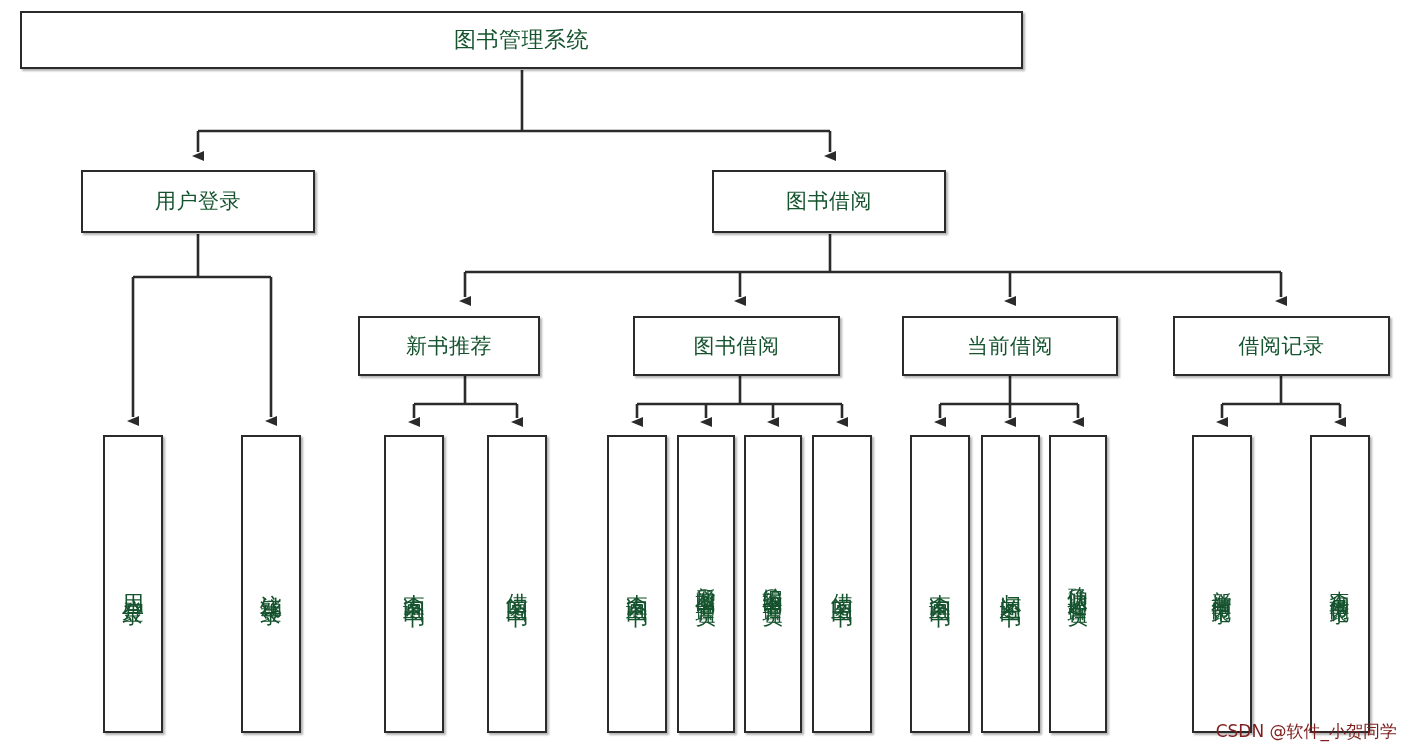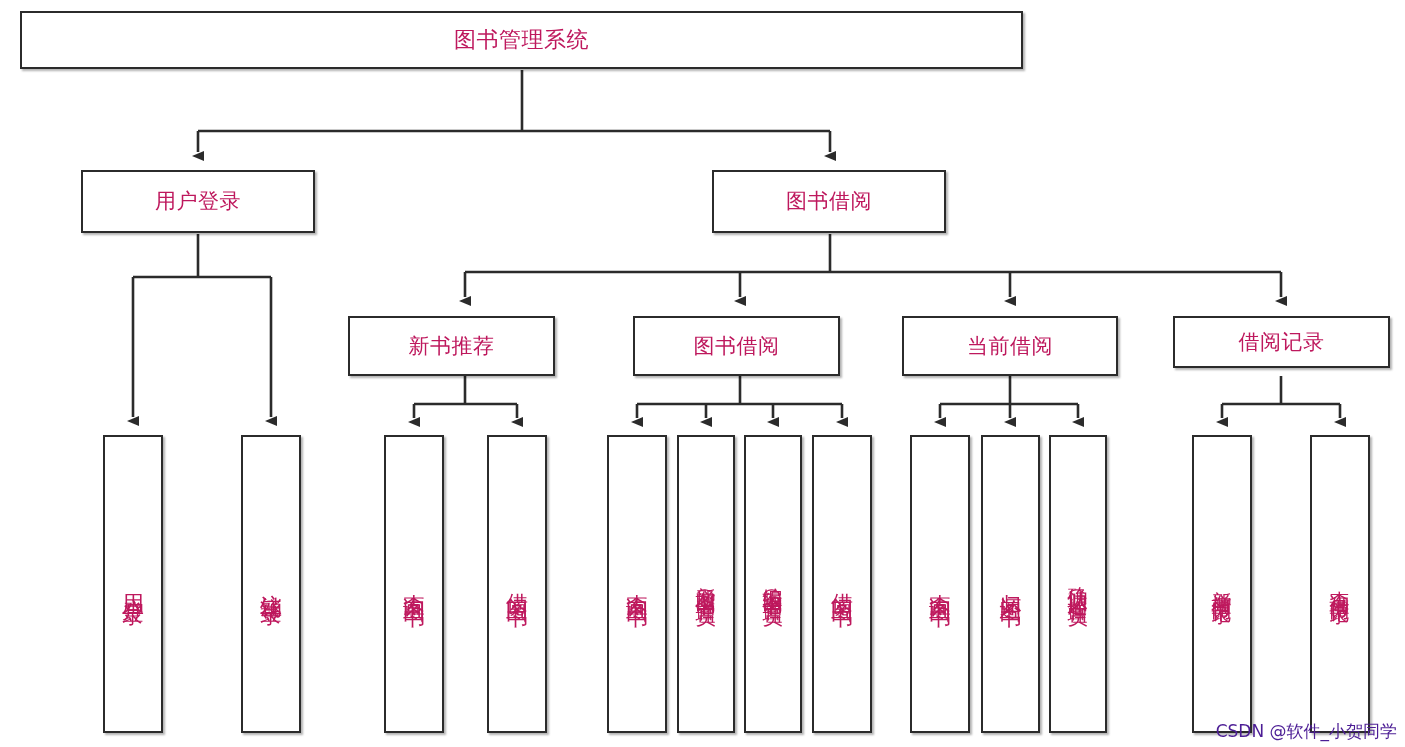--- a/index.html
+++ b/index.html
@@ -30,21 +30,21 @@
     background:#ffffff;
     border:2.5px solid #2b2b2b;
     box-shadow:2px 2px 2px rgba(0,0,0,0.30);
     display:flex;
     align-items:center;
     justify-content:center;
     z-index:2;
   }
   .node .label{
     display:block;
-    color:#be185d;
+    color:#14532d;
     line-height:1.18;
     white-space:nowrap;
   }
   
   .node.h .label{
     font-size:21px;
     letter-spacing:0.5px;
   }
   .node.root .label{font-size:22px;}
   
@@ -62,21 +62,21 @@
     text-align:center;
     white-space:nowrap;
   }
   .node.v.narrow .label{font-size:20px;letter-spacing:3px;}
   
   #watermark{
     position:absolute;
     right:8px;
     bottom:4px;
     font-size:17px;
-    color:#4c1d95;
+    color:#7f1d1d;
     z-index:5;
     white-space:nowrap;
     user-select:none;
   }
 </style>
 </head>
 <body>
 
 <div id="canvas">
 
@@ -134,30 +134,30 @@
     <span class="label">图书管理系统</span>
   </div>
 
   <div class="node h" style="left:81px;top:170px;width:234px;height:63px;">
     <span class="label">用户登录</span>
   </div>
   <div class="node h" style="left:712px;top:170px;width:234px;height:63px;">
     <span class="label">图书借阅</span>
   </div>
 
-  <div class="node h" style="left:348px;top:316px;width:207px;height:60px;">
+  <div class="node h" style="left:358px;top:316px;width:182px;height:60px;">
     <span class="label">新书推荐</span>
   </div>
   <div class="node h" style="left:902px;top:316px;width:216px;height:60px;">
     <span class="label">当前借阅</span>
   </div>
   <div class="node h" style="left:633px;top:316px;width:207px;height:60px;">
     <span class="label">图书借阅</span>
   </div>
-  <div class="node h" style="left:1173px;top:316px;width:217px;height:52px;">
+  <div class="node h" style="left:1173px;top:316px;width:217px;height:60px;">
     <span class="label">借阅记录</span>
   </div>
 
   <div class="node v" style="left:103px;top:435px;width:60px;height:298px;">
     <span class="label">用户登录</span>
   </div>
   <div class="node v" style="left:241px;top:435px;width:60px;height:298px;">
     <span class="label">注销登录</span>
   </div>
 

